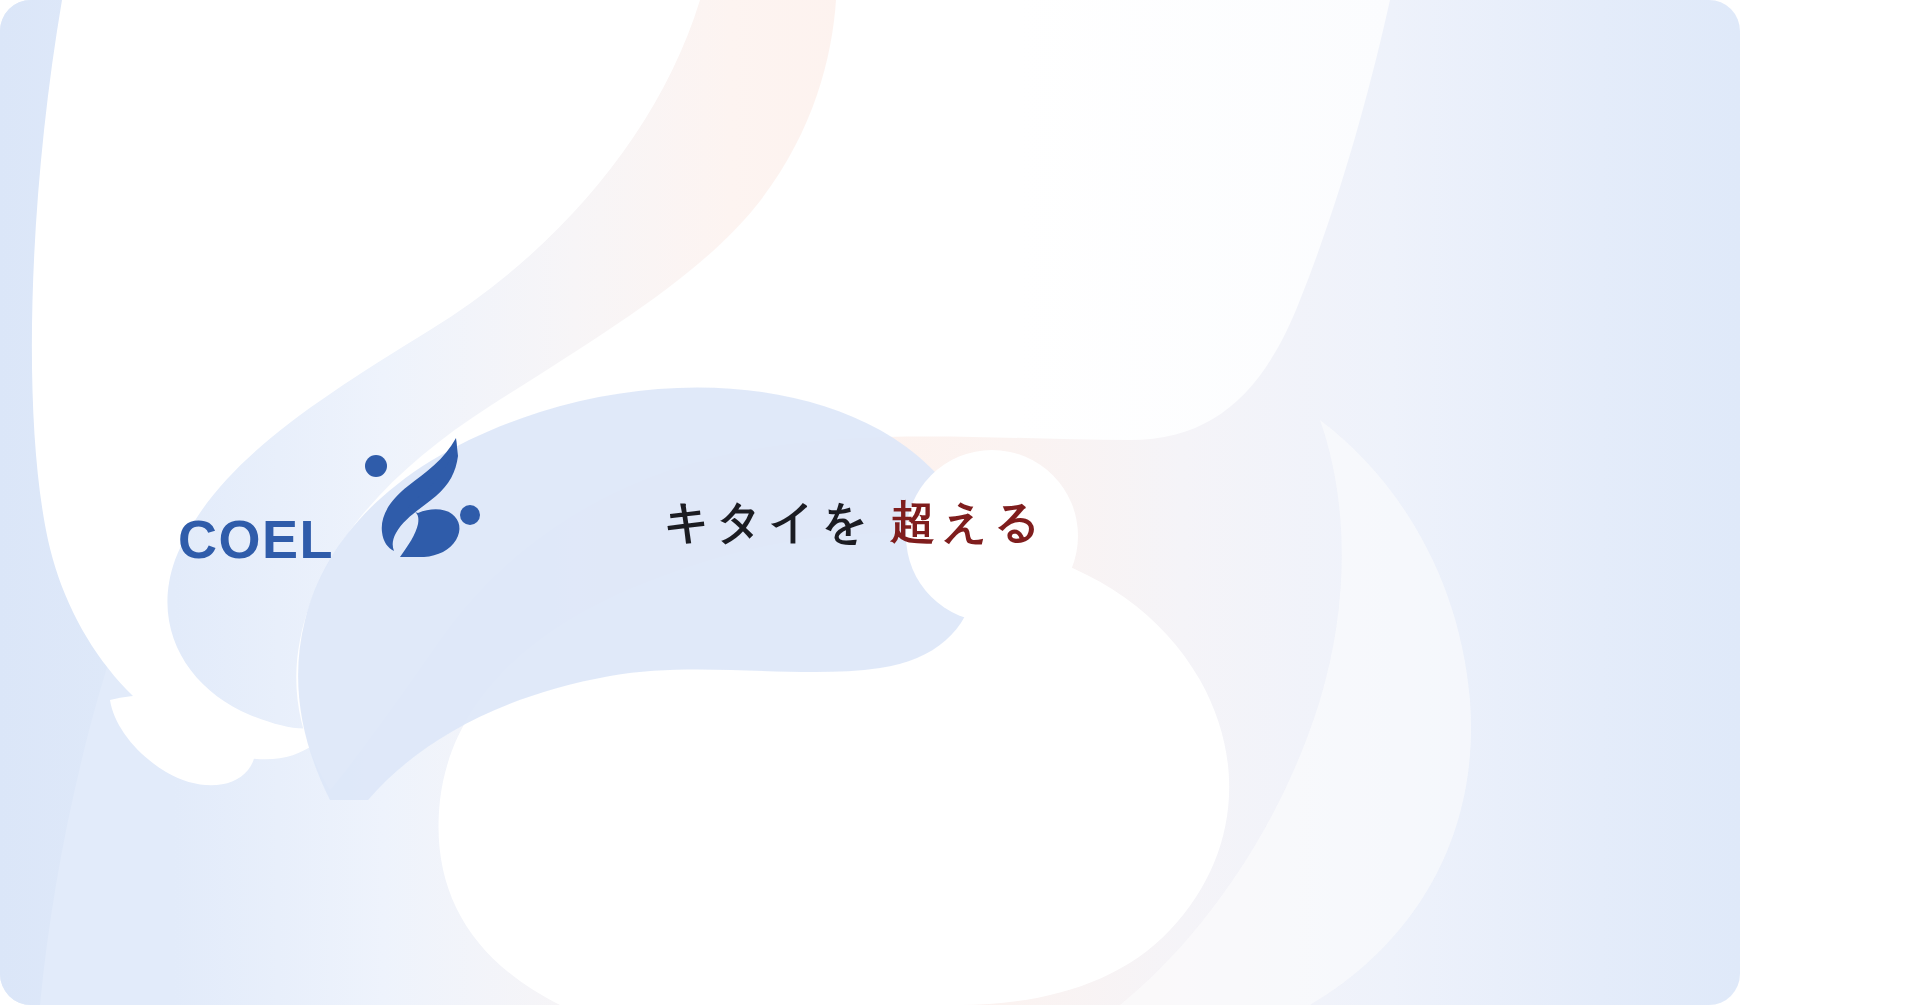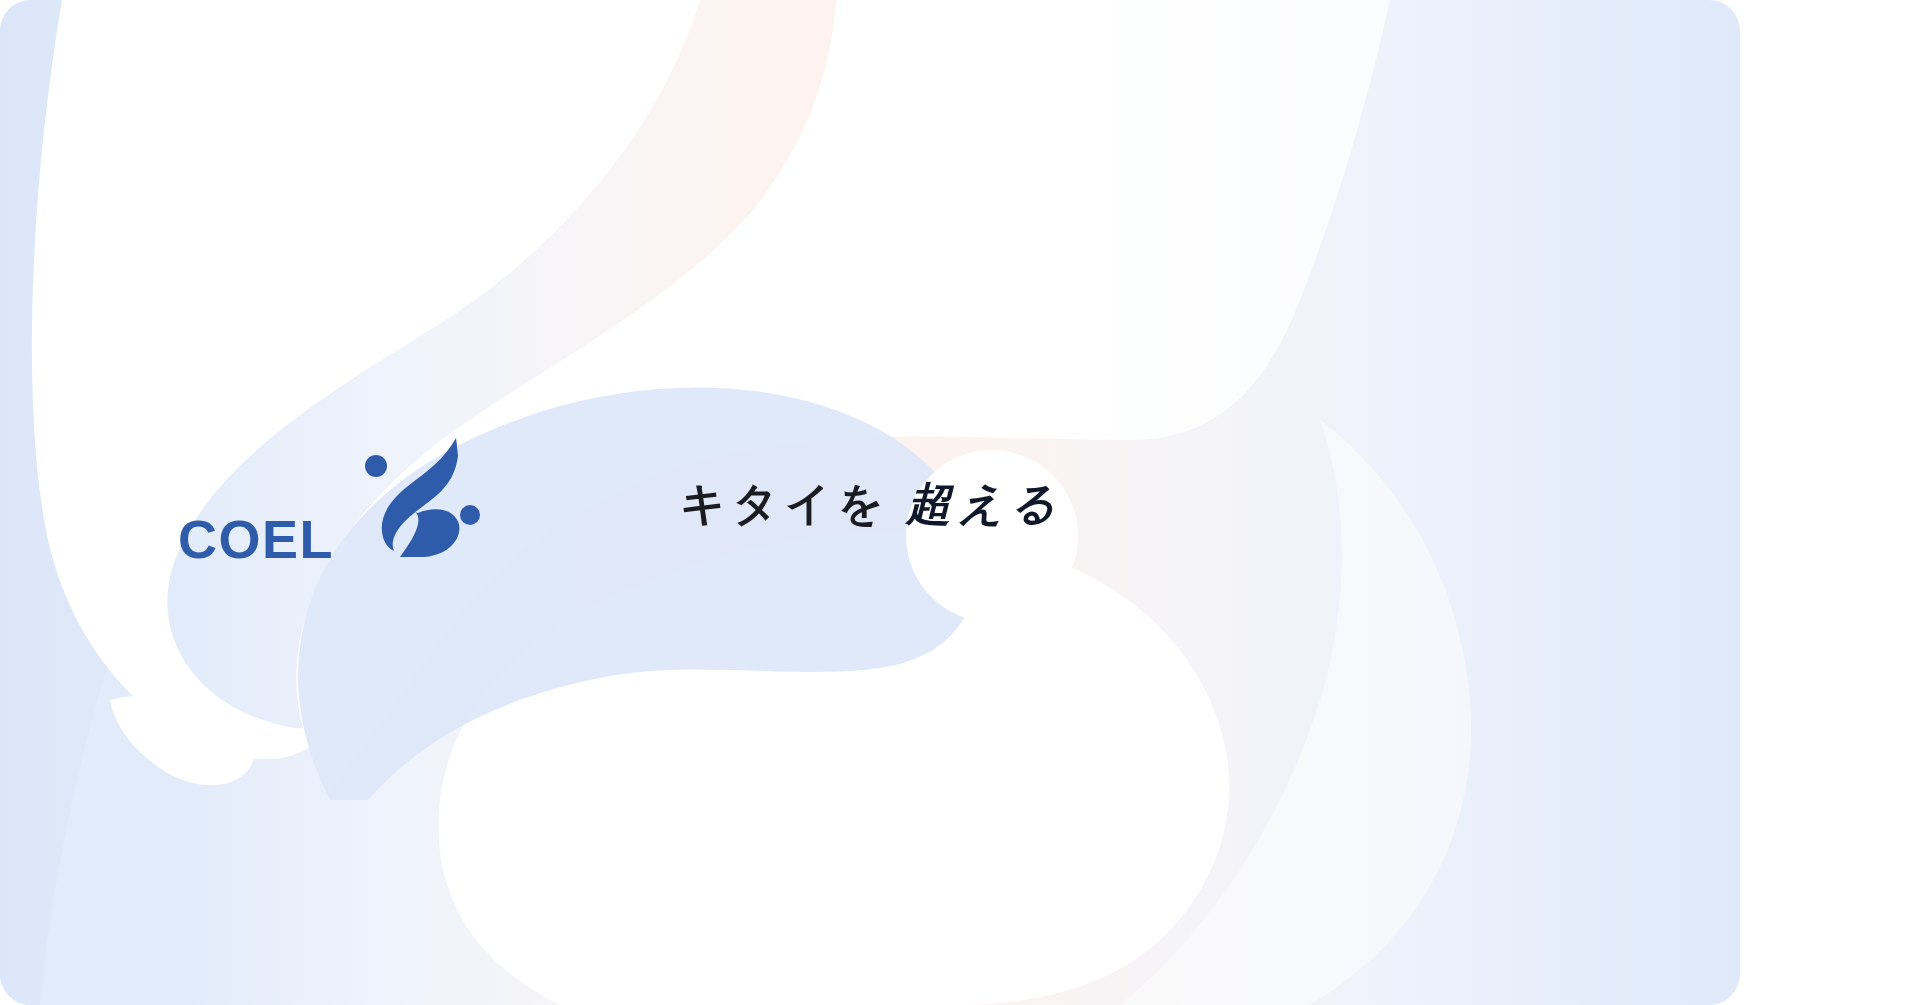--- a/index.html
+++ b/index.html
@@ -79,39 +79,38 @@
     left: 174px;
     top: 0px;
     width: 140px;
     height: 140px;
   }
   .logo-mark svg { display: block; width: 140px; height: 140px; }
 
   
   .tagline {
     position: absolute;
-    left: 680px;
+    left: 664px;
     top: 481px;
     height: 80px;
     display: flex;
-    align-items: flex-start;
+    align-items: center;
     white-space: nowrap;
     z-index: 5;
   }
   .tagline-seg {
     font-size: 45px;
     font-weight: 700;
     letter-spacing: 6.5px;
     line-height: 1;
     color: #1b1c22;
     font-family: "Liberation Sans", "DejaVu Sans", sans-serif;
   }
   .tagline-seg.accent {
-    color: #0f172a;
-    font-style: italic;
+    color: #7f1d1d;
   }
   .tagline-space {
     display: inline-block;
     width: 16px;
   }
 
   
   .accent-halo {
     position: absolute;
     left: 906px;

